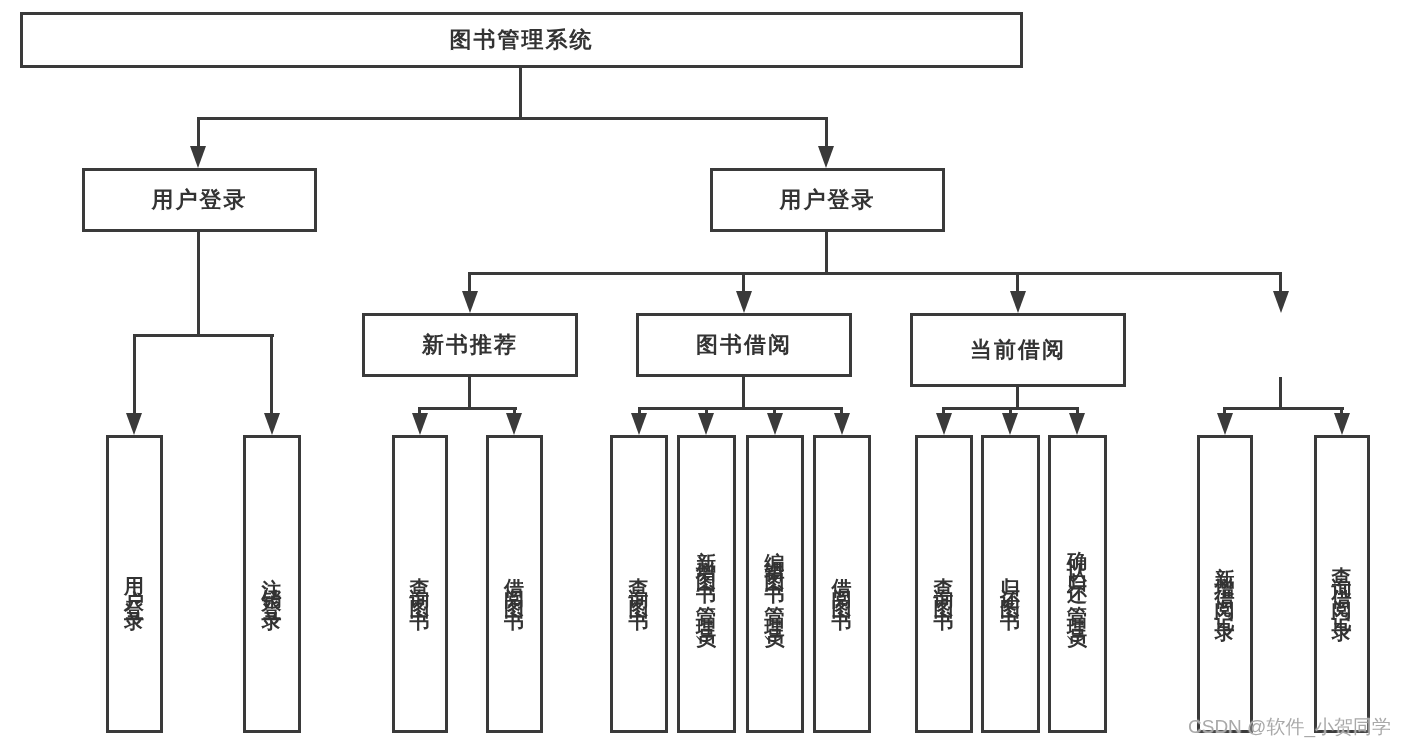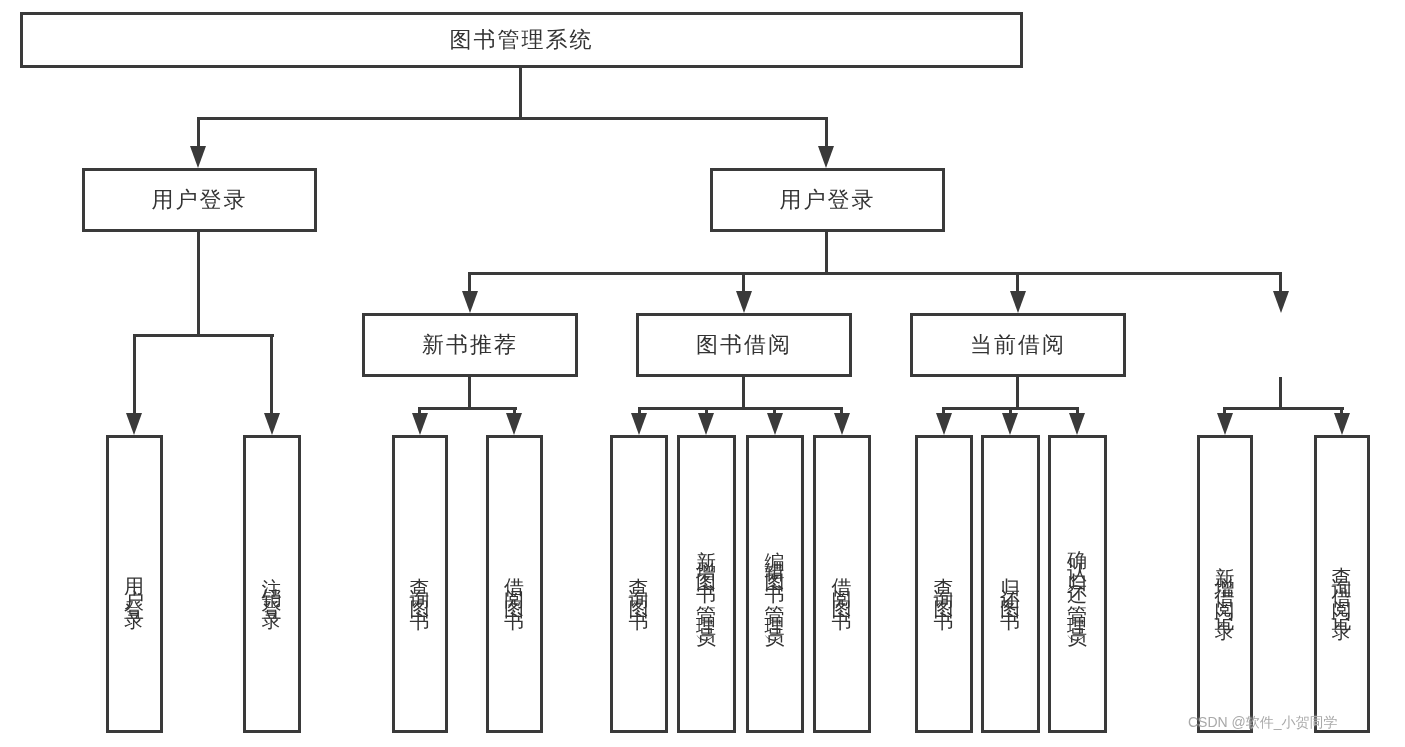--- a/index.html
+++ b/index.html
@@ -28,32 +28,33 @@
     box-sizing:border-box;
     border:3px solid var(--line);
     background:#fff;
     display:flex;align-items:center;justify-content:center;
     color:var(--text);
   }
   .box .lbl{
     font-size:22px;
     letter-spacing:2px;
     white-space:nowrap;
+    font-weight:bold;
   }
   .vbox .lbl{
     writing-mode:vertical-rl;
     text-orientation:upright;
     font-size:20px;
     letter-spacing:11px;
     line-height:1;
   }
   .watermark{
     position:absolute;
     color:var(--wm);
-    font-size:14px;
+    font-size:19px;
     white-space:nowrap;
     text-shadow:0 0 2px #ffffff;
     z-index:5;
   }
 </style>
 </head>
 <body>
 
 <div class="canvas">
 
@@ -126,21 +127,21 @@
   <div class="box" style="left:710px;top:168px;width:235px;height:64px">
     <span class="lbl">用户登录</span>
   </div>
 
   <div class="box" style="left:636px;top:313px;width:216px;height:64px">
     <span class="lbl">图书借阅</span>
   </div>
   <div class="box" style="left:362px;top:313px;width:216px;height:64px">
     <span class="lbl">新书推荐</span>
   </div>
-  <div class="box" style="left:910px;top:313px;width:216px;height:64px">
+  <div class="box" style="left:910px;top:313px;width:216px;height:74px">
     <span class="lbl">当前借阅</span>
   </div>
 
   <div class="box vbox" style="left:106px;top:435px;width:57px;height:298px">
     <span class="lbl">用户登录</span>
   </div>
   <div class="box vbox" style="left:243px;top:435px;width:58px;height:298px">
     <span class="lbl">注销登录</span>
   </div>
 

